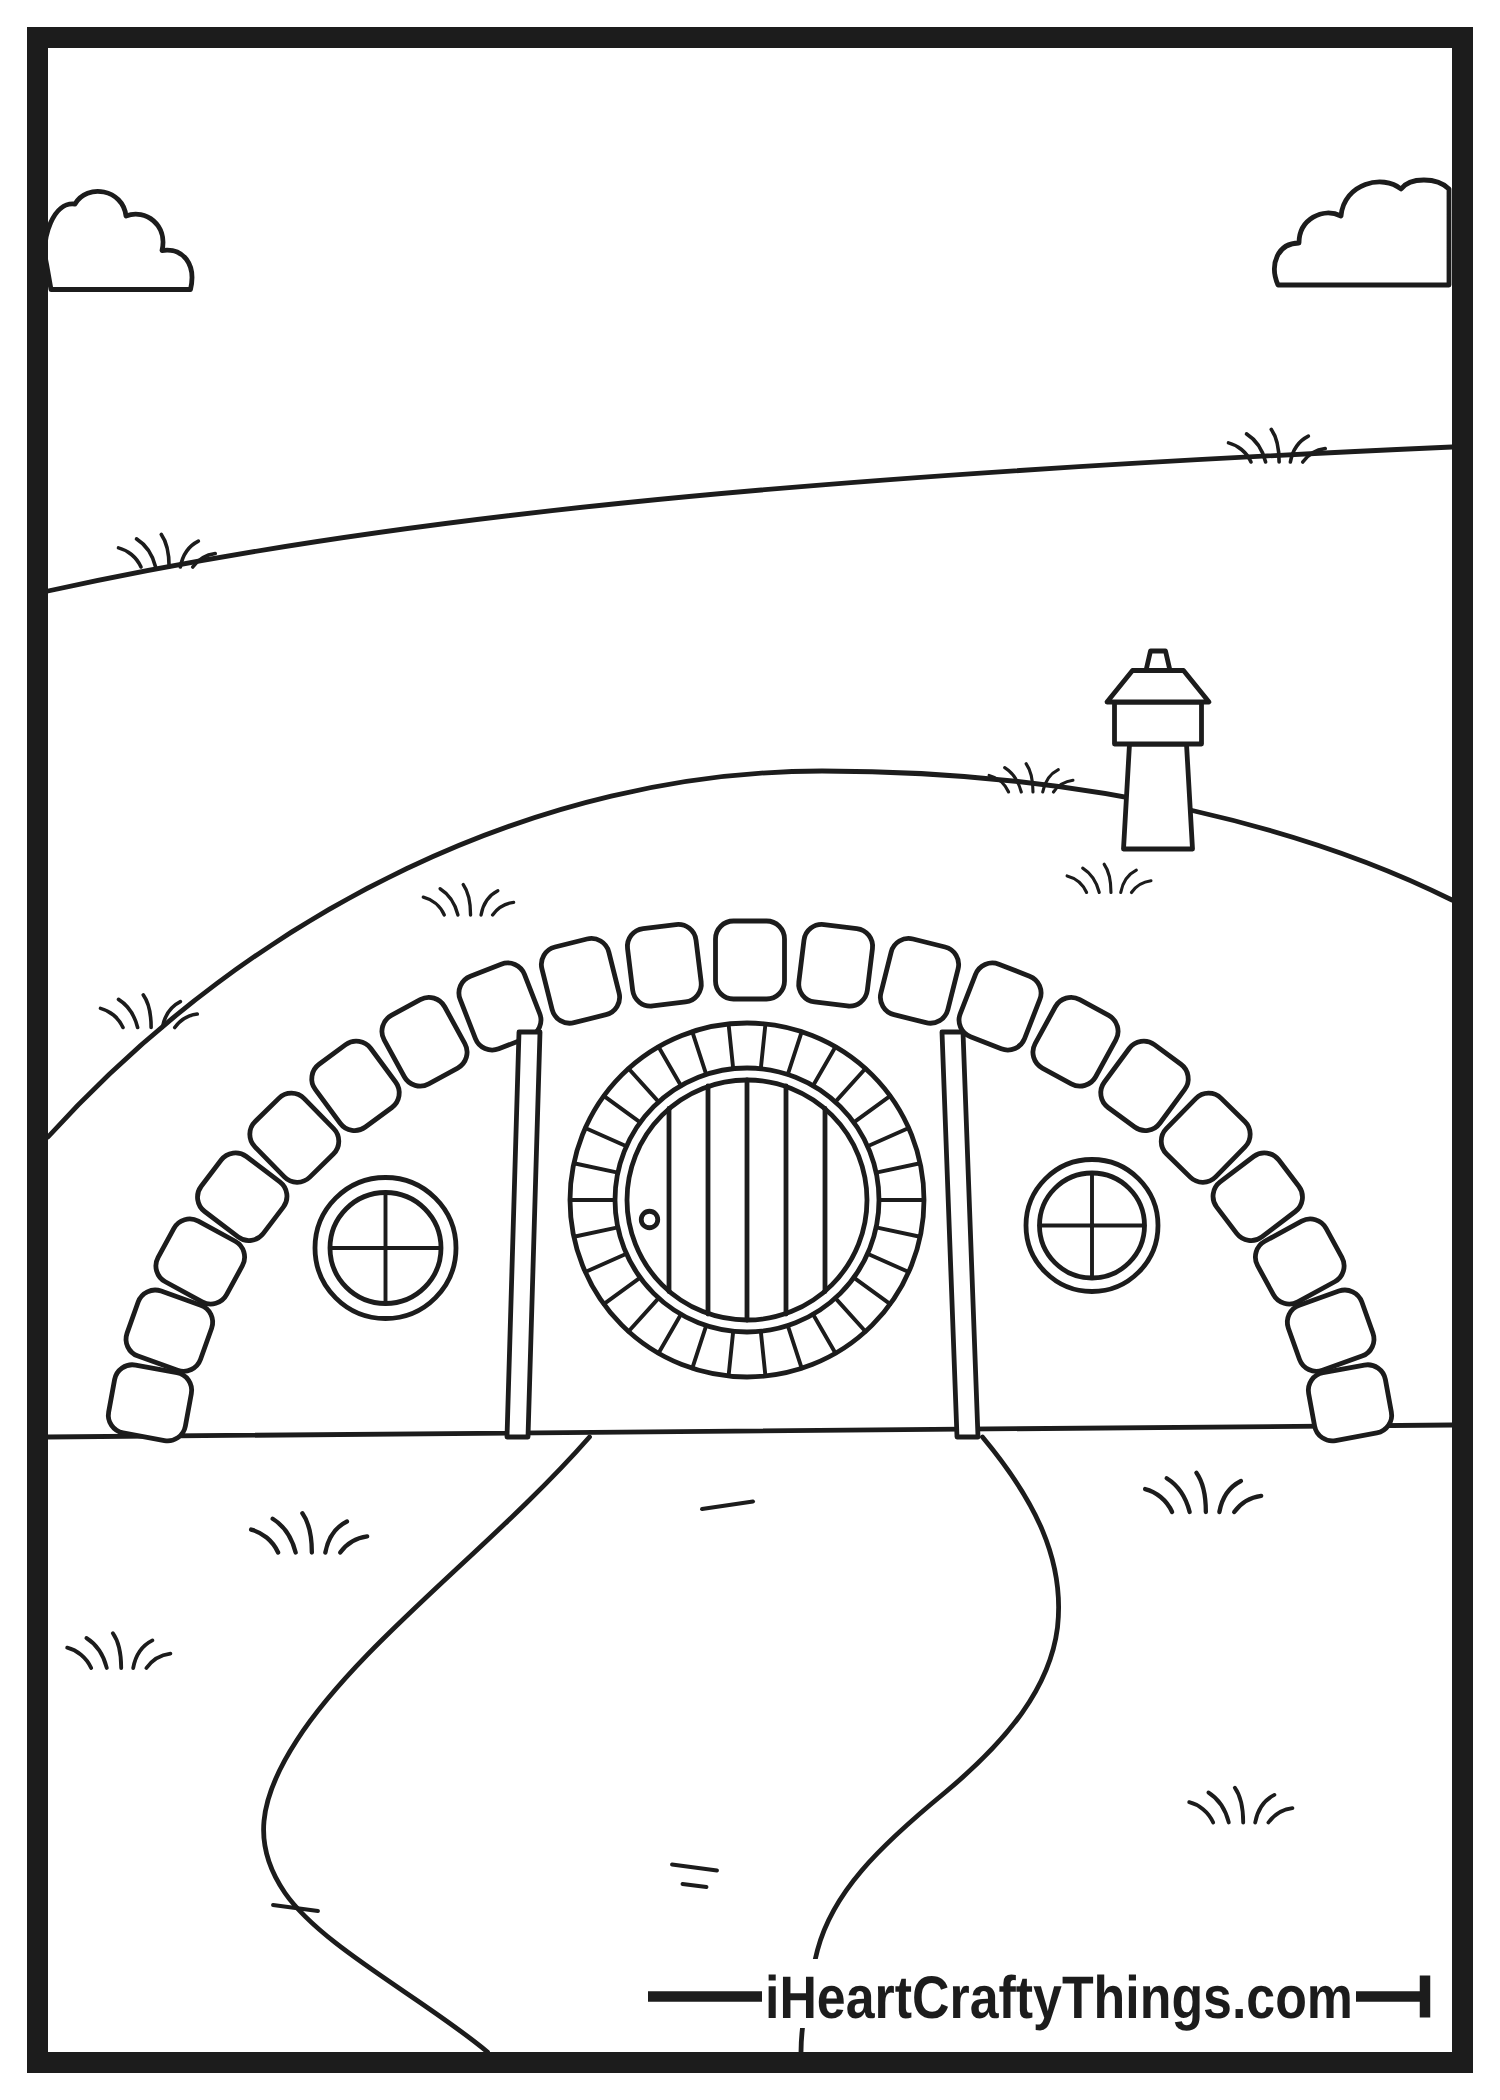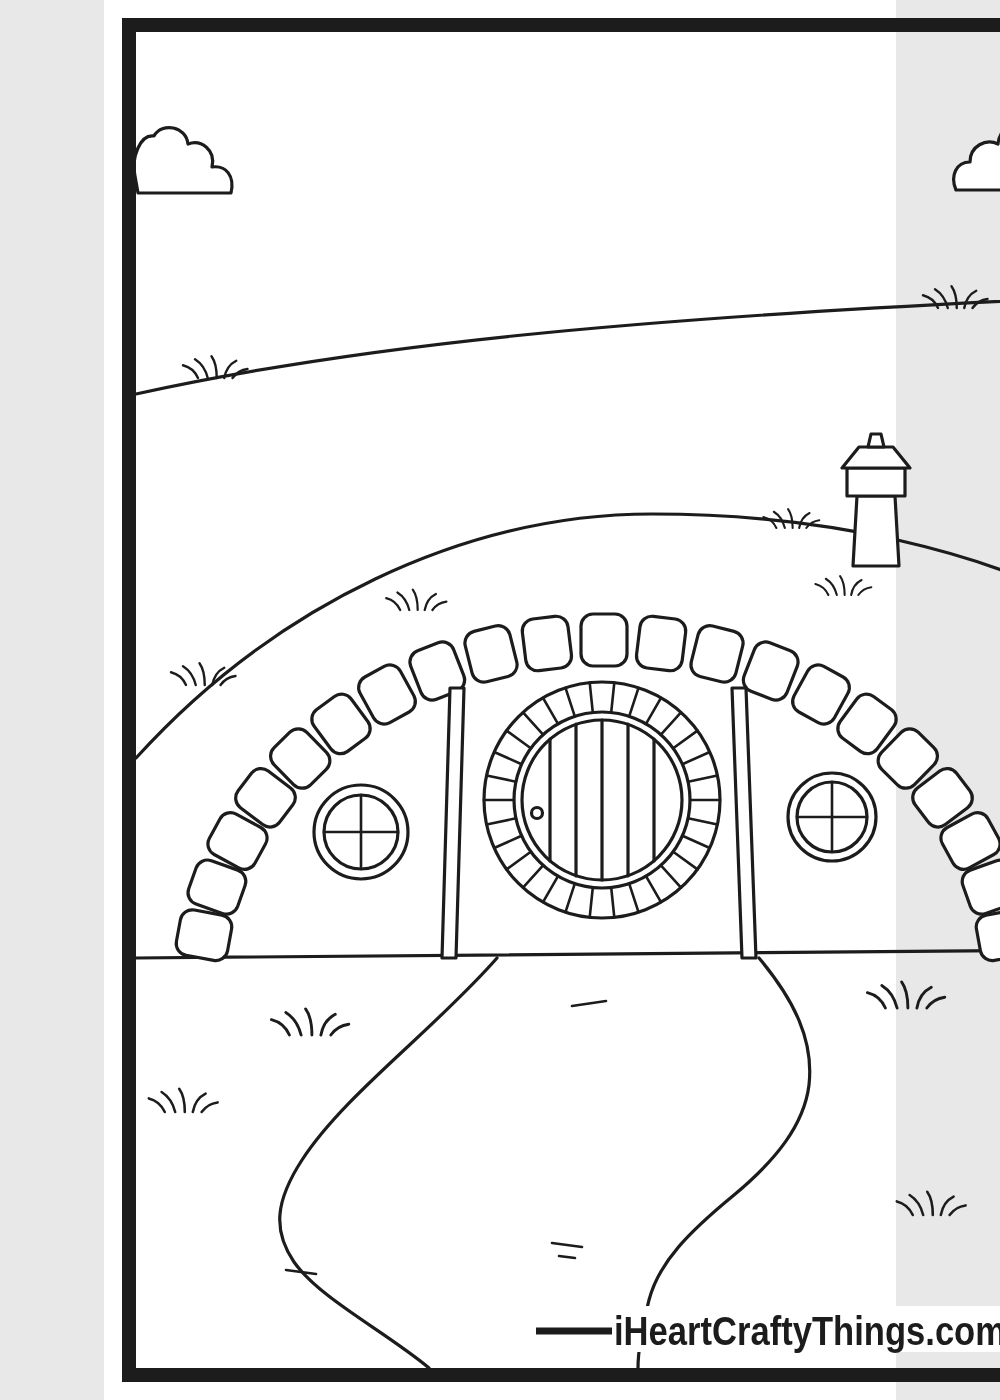--- a/index.html
+++ b/index.html
@@ -2,21 +2,21 @@
 <html><head>
 <meta charset="utf-8">
 <style>
   :root{
     --ink:#1c1c1c;
     --paper:#ffffff;
   }
   html,body{margin:0;padding:0;background:#e8e8e8;}
   .page{
     position:relative;
-    width:792px;height:1400px;
+    width:1000px;height:1400px;
     background:var(--paper);
     margin:0 auto;
     font-family:"Liberation Sans", sans-serif;
   }
   svg{display:block;width:1000px;height:1400px;}
   .ink{stroke:var(--ink);fill:none;stroke-width:3.2;stroke-linecap:round;stroke-linejoin:round;}
   .ink-fill{stroke:var(--ink);fill:var(--paper);stroke-width:3.2;stroke-linecap:round;stroke-linejoin:round;}
   .thin{stroke-width:2.6;}
   .frame{stroke:var(--ink);fill:none;stroke-width:14;}
   .wm-line{stroke:var(--ink);stroke-width:7;stroke-linecap:butt;}

